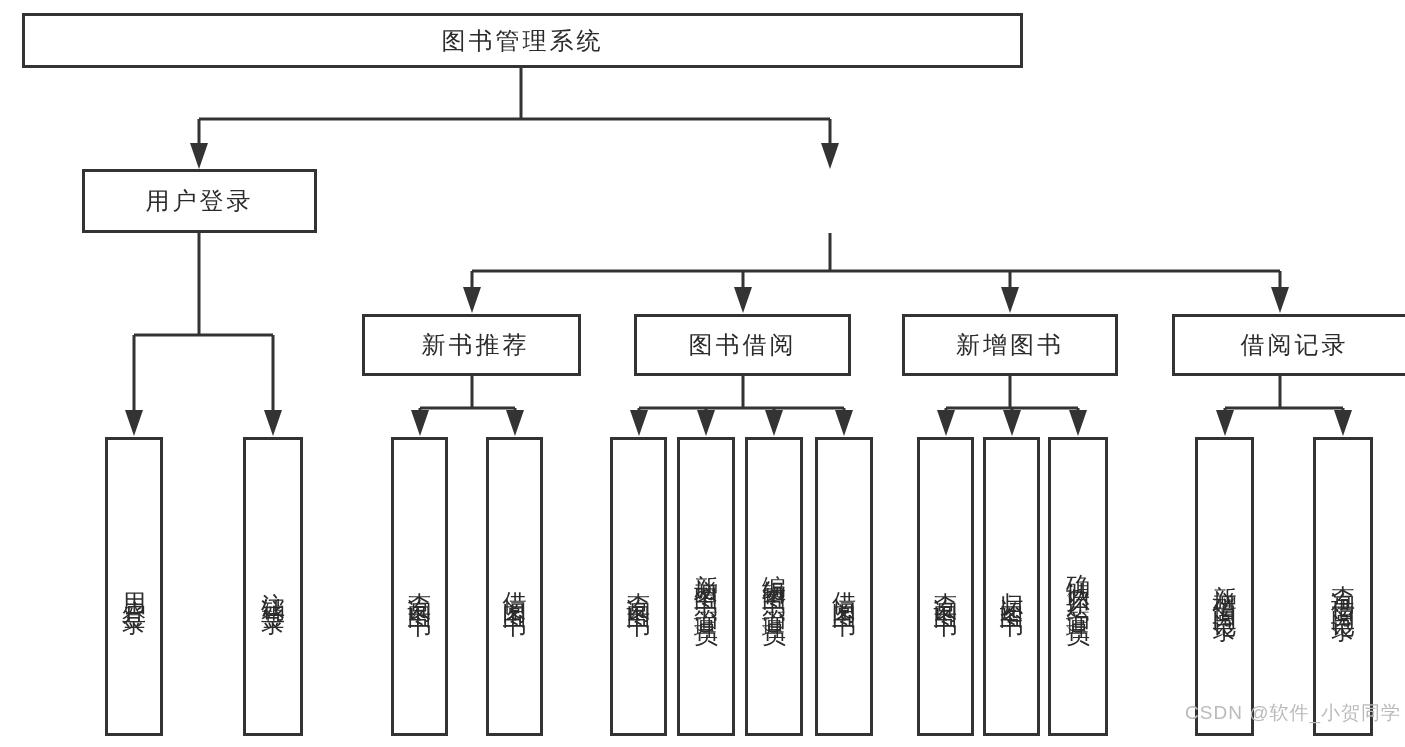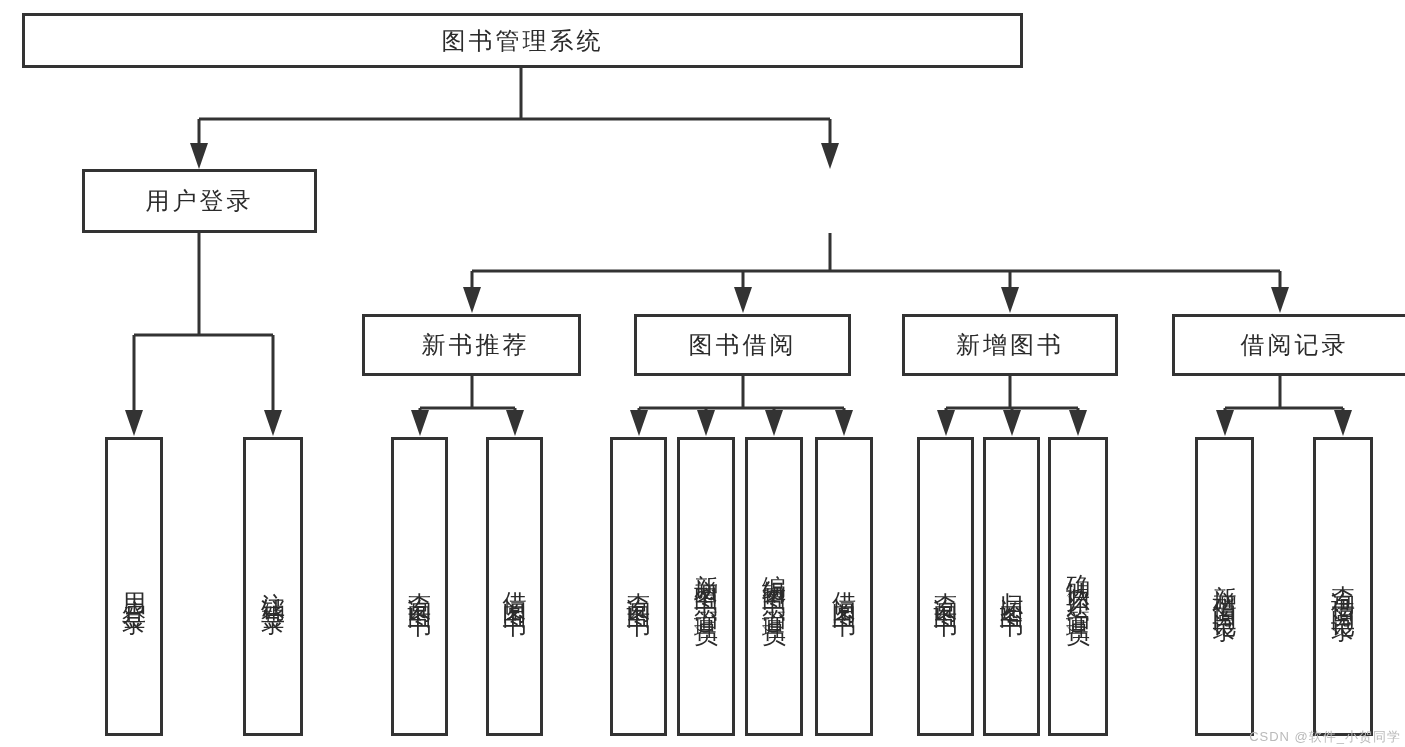--- a/index.html
+++ b/index.html
@@ -51,22 +51,22 @@
   .vlabel {
     writing-mode: vertical-rl;
     font-size: 24px;
     line-height: 1;
     letter-spacing: 7px;
     color: var(--text);
   }
   .watermark {
     position: absolute;
     right: 4px;
-    bottom: 1px;
-    font-size: 13px;
+    bottom: 21px;
+    font-size: 19px;
     letter-spacing: 1px;
     color: var(--watermark);
     white-space: nowrap;
     z-index: 5;
   }
 </style>
 </head>
 <body>
 
 <div class="canvas">

